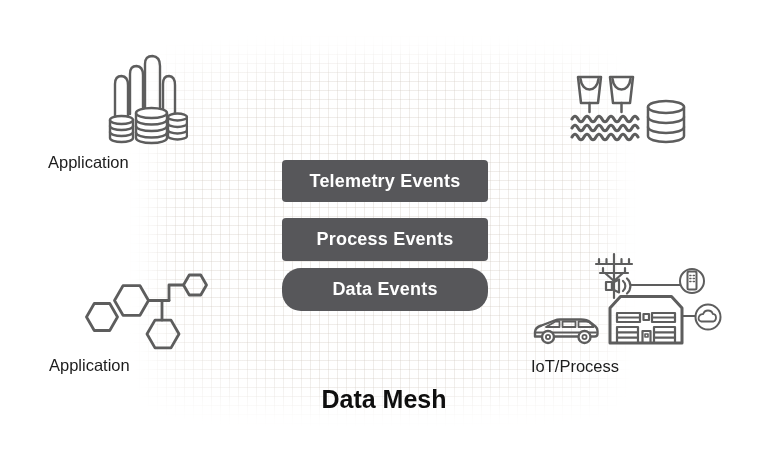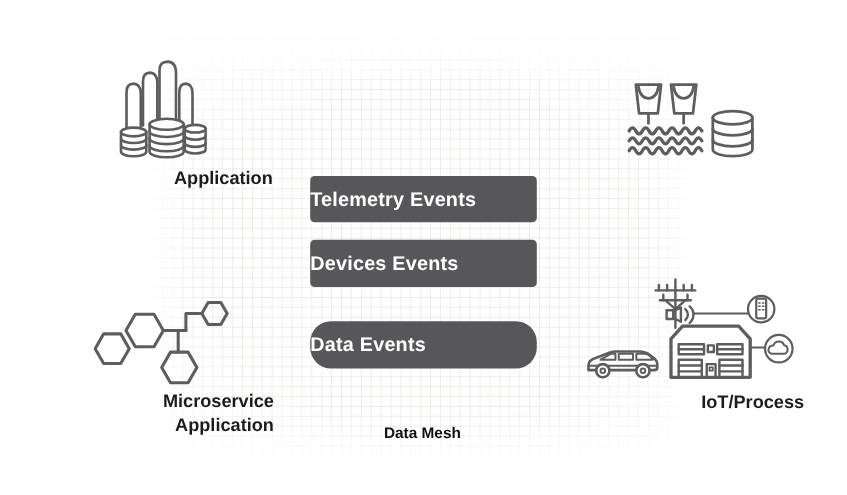--- a/index.html
+++ b/index.html
@@ -17,37 +17,37 @@
     background-size:9px 9px;
   }
   .grid-fade {
     position:absolute; left:130px; top:36px; width:506px; height:390px;
     background:radial-gradient(ellipse at center, rgba(255,255,255,0) 55%, #ffffff 98%);
     box-shadow:inset 0 0 28px 20px #ffffff;
   }
   .event-box {
     position:absolute; left:282px; width:206px; height:43px;
     background:#57575a; border-radius:4px;
-    display:flex; align-items:center; 
+    display:flex; align-items:center; justify-content:center;
     color:#ffffff; font-size:18px; font-weight:700; letter-spacing:0.2px;
   }
   .event-box.b1 { top:160px; height:42px; }
   .event-box.b2 { top:218px; }
-  .event-box.b3 { top:292px;border-radius:19px; }
+  .event-box.b3 { top:268px;border-radius:19px; }
   .node-label {
-    position:absolute; width:200px; text-align:right;
-    color:#1c1c1c; font-size:16.5px; font-weight:700; line-height:22px;
+    position:absolute; width:200px; text-align:left;
+    color:#1c1c1c; font-size:16.5px; font-weight:400; line-height:22px;
   }
   .lbl-monoliths    { left:48px;  top:151px; }
   .lbl-analytics    { left:529px; top:150px; }
   .lbl-microservice { left:49px;  top:354px; }
   .lbl-iot          { left:531px; top:355px; }
   .caption {
     position:absolute; left:284px; top:385px; width:200px; text-align:center;
-    color:#0f0f0f; font-size:14px; font-weight:700;
+    color:#0f0f0f; font-size:25px; font-weight:700;
   }
   .icon { position:absolute; }
   .ic-monoliths    { left:108px; top:54px; }
   .ic-analytics    { left:570px; top:74px; }
   .ic-microservice { left:85px;  top:272px; }
   .ic-iot          { left:532px; top:250px; }
 </style>
 </head>
 <body>
 
@@ -172,33 +172,32 @@
       </g>
     </g>
   </svg>
 
   <div class="node-label lbl-monoliths">
     <div>Application</div>
   </div>
 
 
   <div class="node-label lbl-microservice">
-    <div>Microservice</div>
     <div>Application</div>
   </div>
 
   <div class="node-label lbl-iot">
     <div>IoT/Process</div>
   </div>
 
   <div class="event-box b1">
     <span>Telemetry Events</span>
   </div>
   <div class="event-box b2">
-    <span>Devices Events</span>
+    <span>Process Events</span>
   </div>
   <div class="event-box b3">
     <span>Data Events</span>
   </div>
 
   <div class="caption">Data Mesh</div>
 
 </div>
 
 </body></html>

